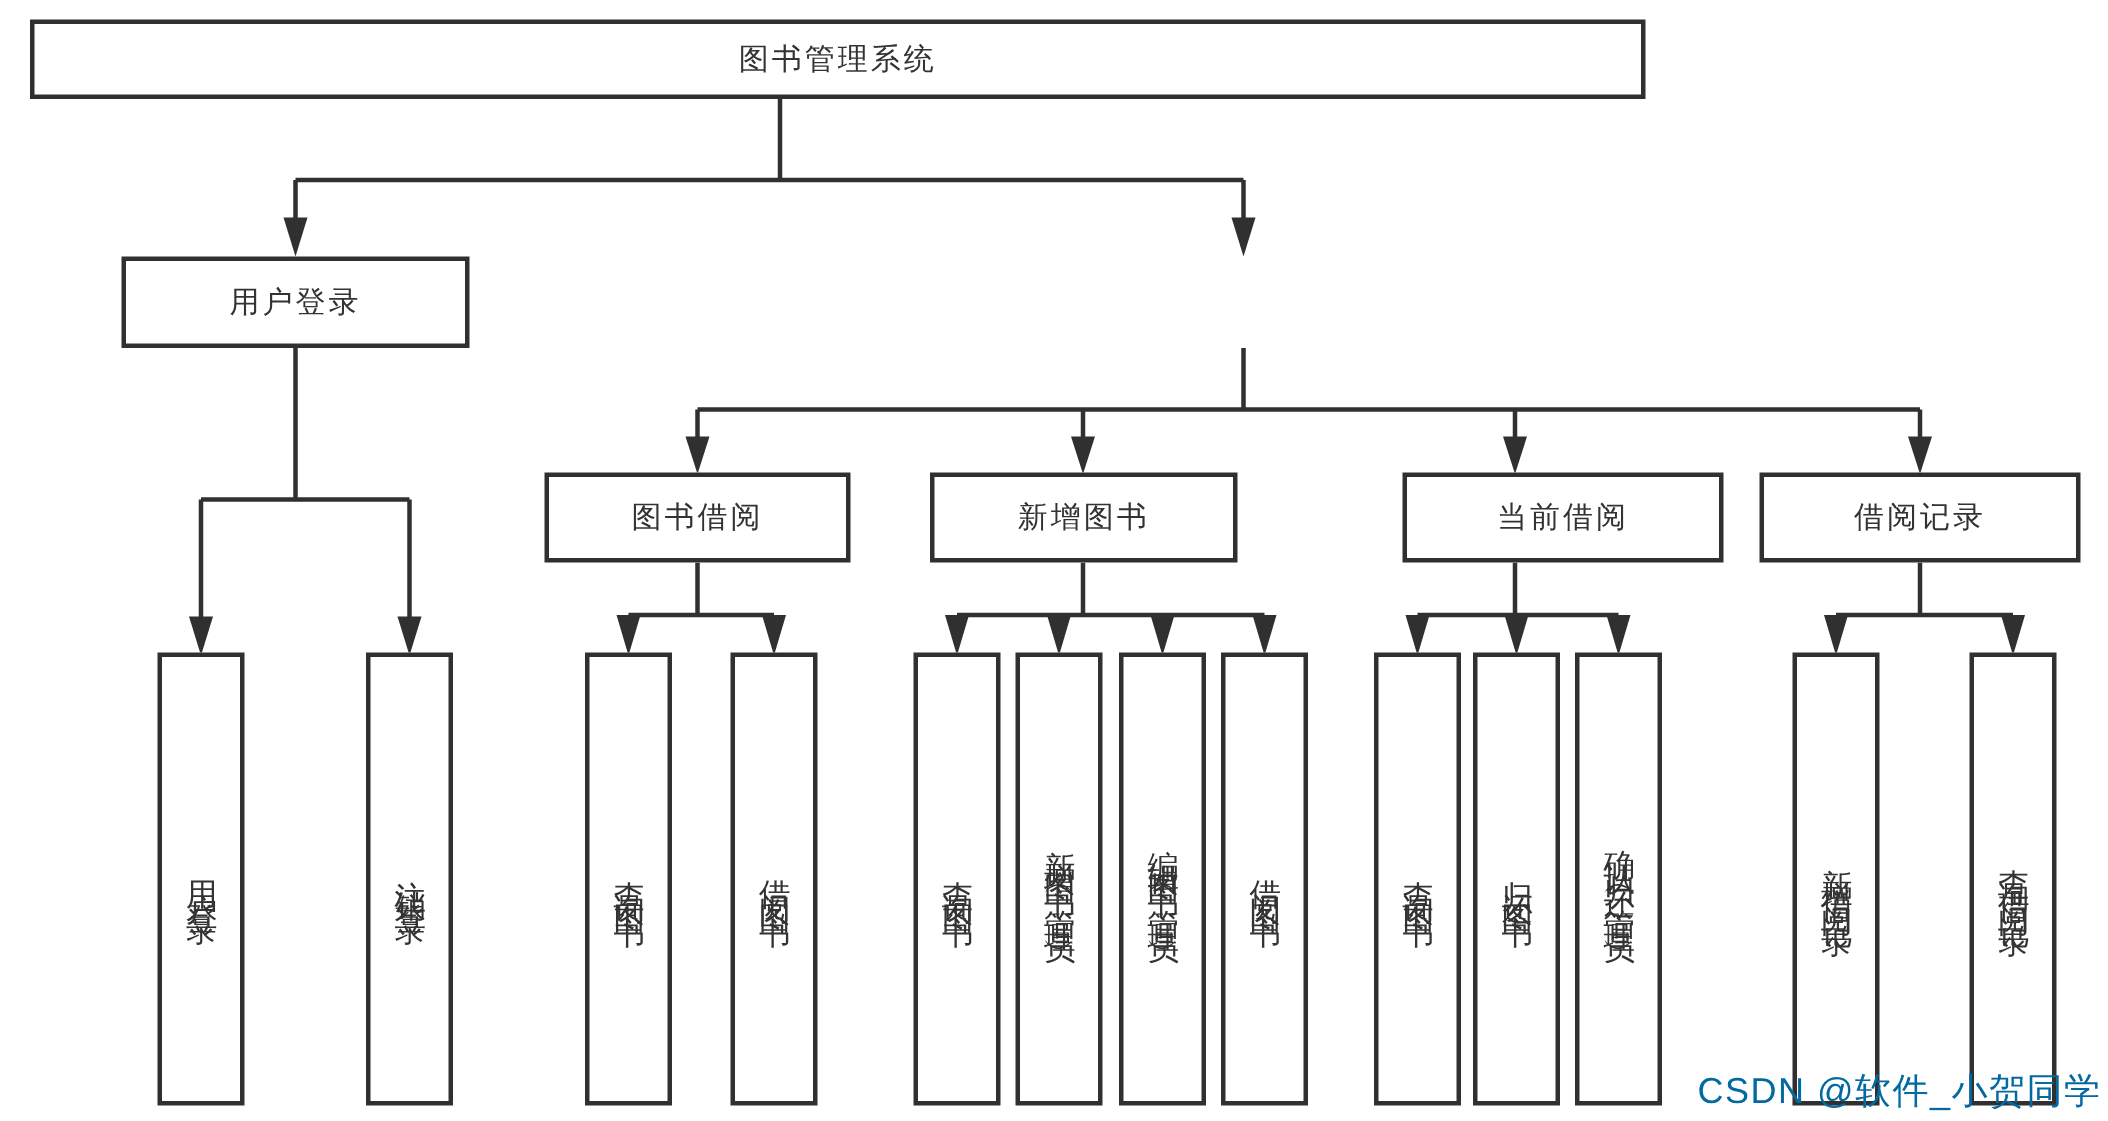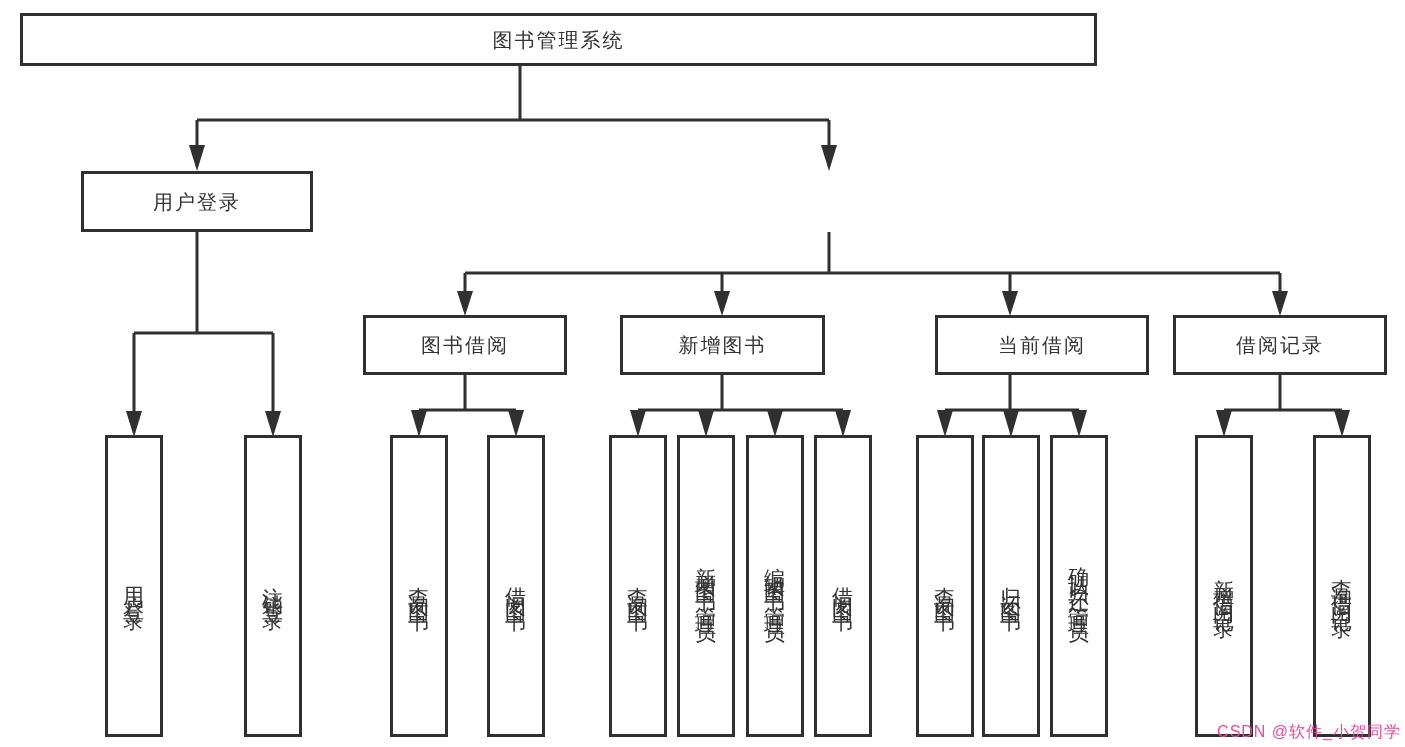--- a/index.html
+++ b/index.html
@@ -49,22 +49,22 @@
   .n-g1a { left: 105px; }  .n-g1b { left: 244px; }
   .n-g2a { left: 390px; }  .n-g2b { left: 487px; }
   .n-g3a { left: 609px; }  .n-g3b { left: 677px; }
   .n-g3c { left: 746px; }  .n-g3d { left: 814px; }
   .n-g4a { left: 916px; }  .n-g4b { left: 982px; }  .n-g4c { left: 1050px; }
   .n-g5a { left: 1195px; } .n-g5b { left: 1313px; }
   #watermark {
     position: absolute;
     right: 4px;
     bottom: 4px;
-    font-size: 16px;
-    color: #ec4899;
+    font-size: 24px;
+    color: #0369a1;
     letter-spacing: 1px;
     z-index: 5;
     white-space: nowrap;
   }
 </style>
 </head>
 <body>
 
 <div id="canvas">
 

